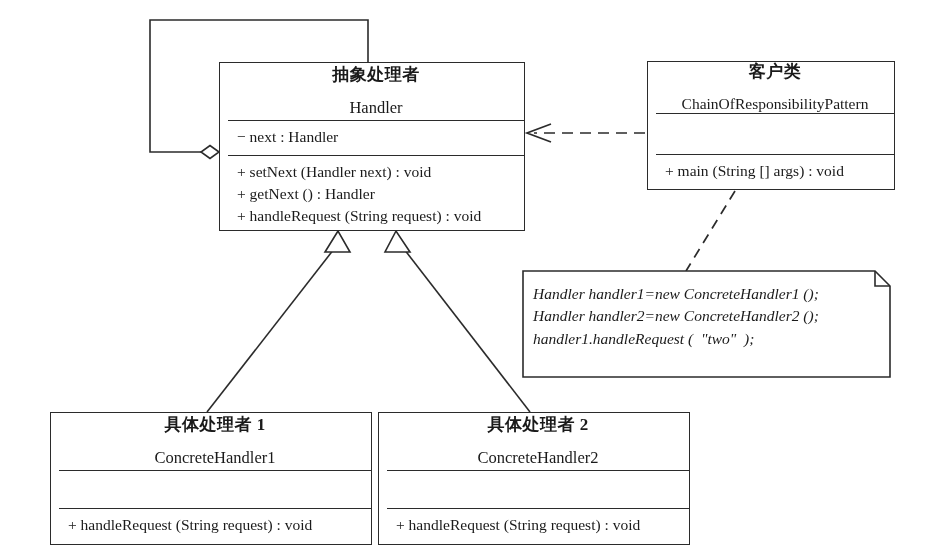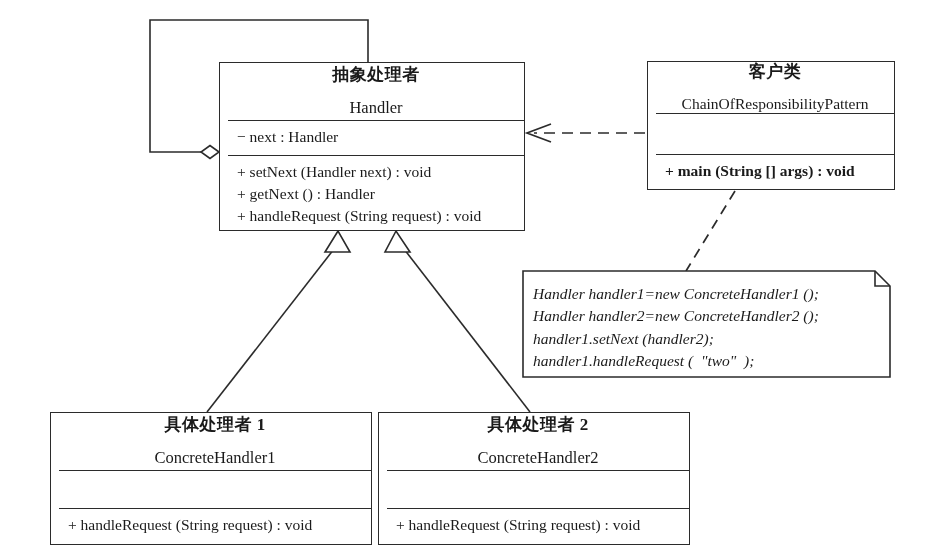--- a/index.html
+++ b/index.html
@@ -134,30 +134,29 @@
       <div class="member">+ handleRequest (String request) : void</div>
     </div>
   </div>
 
   <div class="uml-box" style="left:647px; top:61px; width:248px; height:129px;">
     <div class="compartment title-comp" style="height:51px;">
       <div class="cn-title">客户类</div>
       <div class="en-title" style="font-size:15.5px;">ChainOfResponsibilityPattern</div>
     </div>
     <div class="compartment sep" style="height:41px;"></div>
-    <div class="compartment sep member-list" style="height:34px;font-weight:bold;">
+    <div class="compartment sep member-list" style="height:34px;">
       <div class="member">+ main (String [] args) : void</div>
     </div>
   </div>
 
   <div class="note-box" style="left:523px; top:271px; width:367px; height:106px;">
     <div class="note-text">
       <div class="note-line">Handler handler1=new ConcreteHandler1 ();</div>
       <div class="note-line">Handler handler2=new ConcreteHandler2 ();</div>
-      <div class="note-line">handler1.setNext (handler2);</div>
       <div class="note-line">handler1.handleRequest (  "two"  );</div>
     </div>
   </div>
 
   <div class="uml-box" style="left:50px; top:412px; width:322px; height:133px;">
     <div class="compartment title-comp" style="height:57px;">
       <div class="cn-title">具体处理者 1</div>
       <div class="en-title">ConcreteHandler1</div>
     </div>
     <div class="compartment sep" style="height:38px;"></div>

